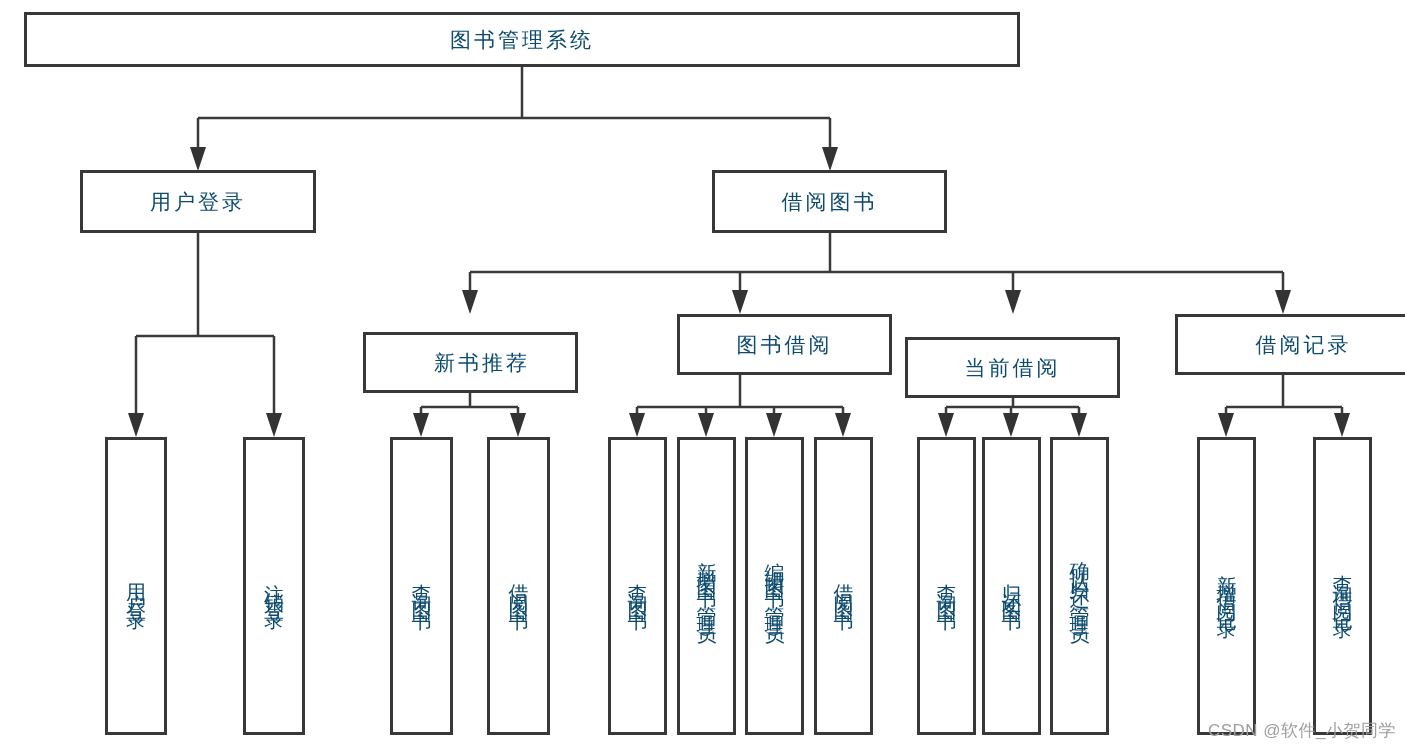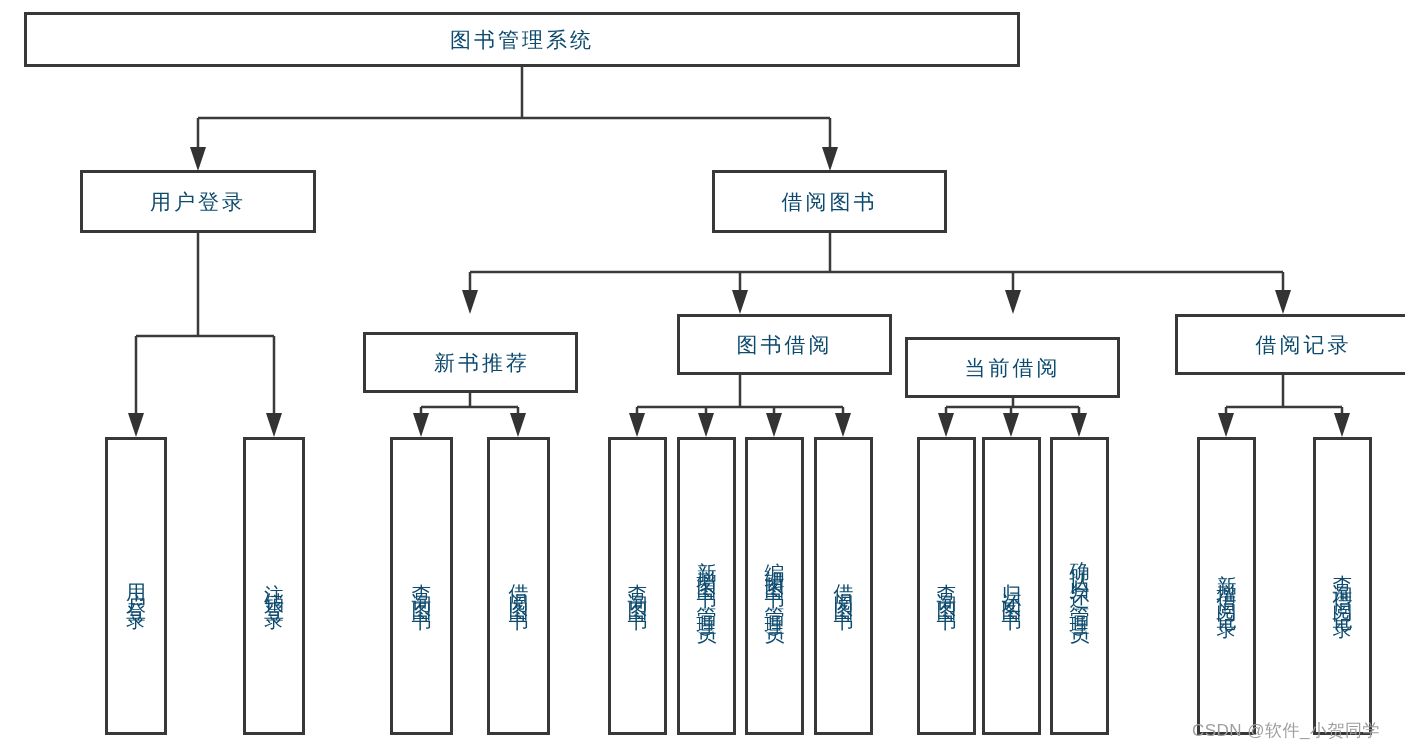--- a/index.html
+++ b/index.html
@@ -53,21 +53,21 @@
   .v7 {left:745px; width:59px;}
   .v8 {left:814px; width:59px;}
   .v9 {left:917px; width:59px;}
   .v10{left:982px; width:59px;}
   .v11{left:1050px;width:59px;}
   .v12{left:1197px;width:59px;}
   .v13{left:1313px;width:59px;}
 
   .watermark{
     position:absolute;
-    right:25px;bottom:5px;
+    right:9px;bottom:5px;
     z-index:3;
     font-size:17px;
     color:#9e9e9e;
     letter-spacing:0.5px;
     white-space:nowrap;
   }
 </style>
 </head>
 <body>
 

